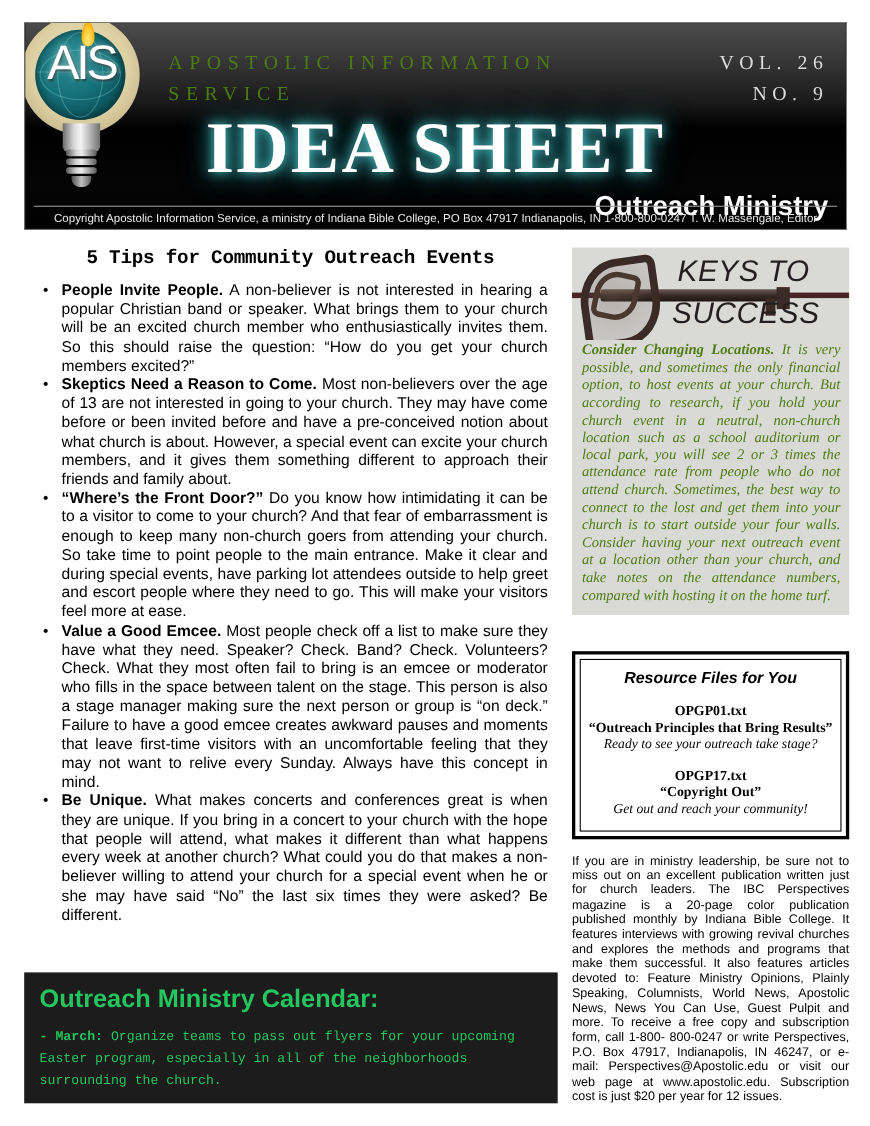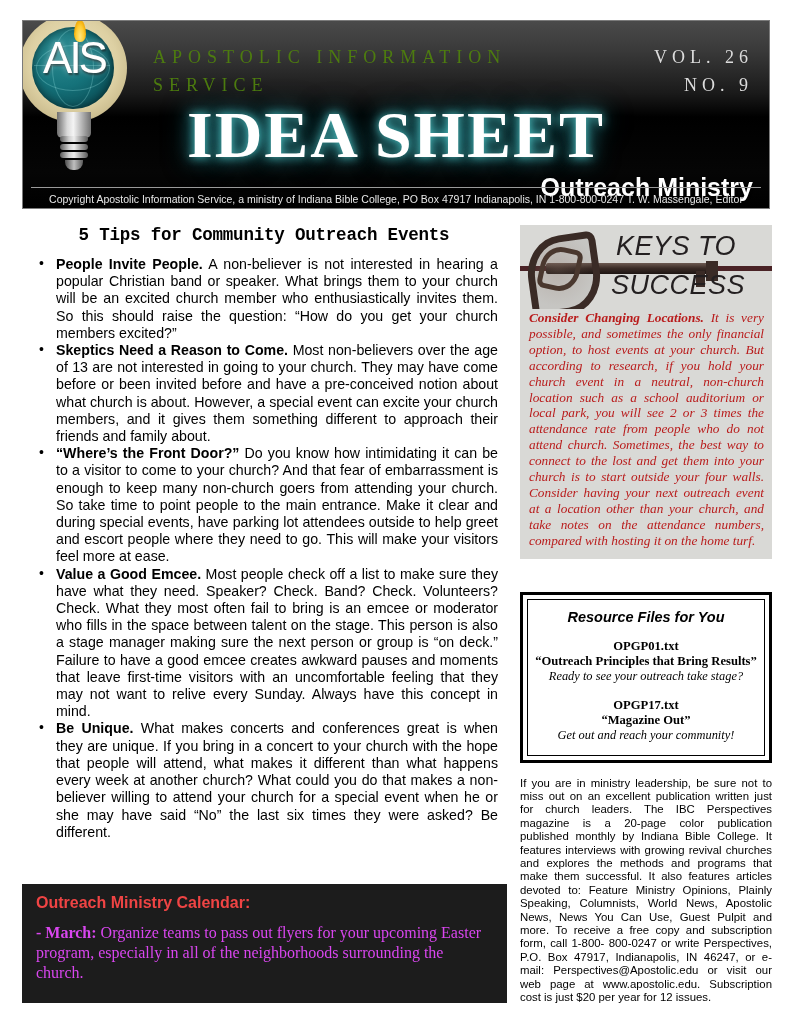--- a/index.html
+++ b/index.html
@@ -244,30 +244,30 @@
     left: 22px;
     top: 884px;
     width: 485px;
     height: 119px;
     background: #1c1c1c;
     box-sizing: border-box;
     padding: 10px 14px 0 14px;
     overflow: hidden;
   }
   .calendar-title {
-    color: #ef4444;
-    font-family: "Liberation Sans", sans-serif;
-    font-size: 16px;
+    color: #22c55e;
+    font-family: "Liberation Sans", sans-serif;
+    font-size: 23px;
     font-weight: 700;
     margin: 0 0 11px 0;
   }
   .calendar-body {
-    color: #d946ef;
-    font-family: Liberation Serif, serif;
-    font-size: 16px;
+    color: #22c55e;
+    font-family: Liberation Mono, monospace;
+    font-size: 12px;
     line-height: 20px;
   }
   .calendar-month { font-weight: 700; }
 
   
   .right-col {
     position: absolute;
     left: 520px;
     top: 225px;
     width: 252px;
@@ -346,21 +346,21 @@
   }
   .key-word-1 { left: 96px; top: 6px; font-size: 27px; }
   .key-word-2 { left: 80px; top: 45px; font-size: 27px; margin-left: 11px; }
 
   .keys-text {
     font-family: "Liberation Serif", serif;
     font-size: 13.3px;
     line-height: 15.9px;
     text-align: justify;
     padding: 1px 8px 4px 9px;
-    color: #b91c1c;
+    color: #4d7c0f;
   }
   .keys-lead { font-weight: 700; }
 
   
   .resource-outer {
     margin-top: 33px;
     border: 3px solid #000;
     padding: 4px;
     background: #fff;
     width: 252px;
@@ -509,21 +509,21 @@
 
     <div class="resource-outer">
       <div class="resource-inner">
         <div class="resource-title">Resource Files for You</div>
 
         <div class="res-file">OPGP01.txt</div>
         <div class="res-name">“Outreach Principles that Bring Results”</div>
         <div class="res-desc">Ready to see your outreach take stage?</div>
 
         <div class="res-file">OPGP17.txt</div>
-        <div class="res-name">“Magazine Out”</div>
+        <div class="res-name">“Copyright Out”</div>
         <div class="res-desc last">Get out and reach your community!</div>
       </div>
     </div>
 
     <div class="ibc-block">
       <div class="ibc-text">If you are in ministry leadership, be sure not to miss out on an excellent publication written just for church leaders. The IBC Perspectives magazine is a 20-page color publication published monthly by Indiana Bible College. It features interviews with growing revival churches and explores the methods and programs that make them successful. It also features articles devoted to: Feature Ministry Opinions, Plainly Speaking, Columnists, World News, Apostolic News, News You Can Use, Guest Pulpit and more. To receive a free copy and subscription form, call 1-800- 800-0247 or write Perspectives, P.O. Box 47917, Indianapolis, IN 46247, or e-mail: Perspectives@Apostolic.edu or visit our web page at www.apostolic.edu. Subscription cost is just $20 per year for 12 issues.</div>
     </div>
 
   </div>
 </div>

